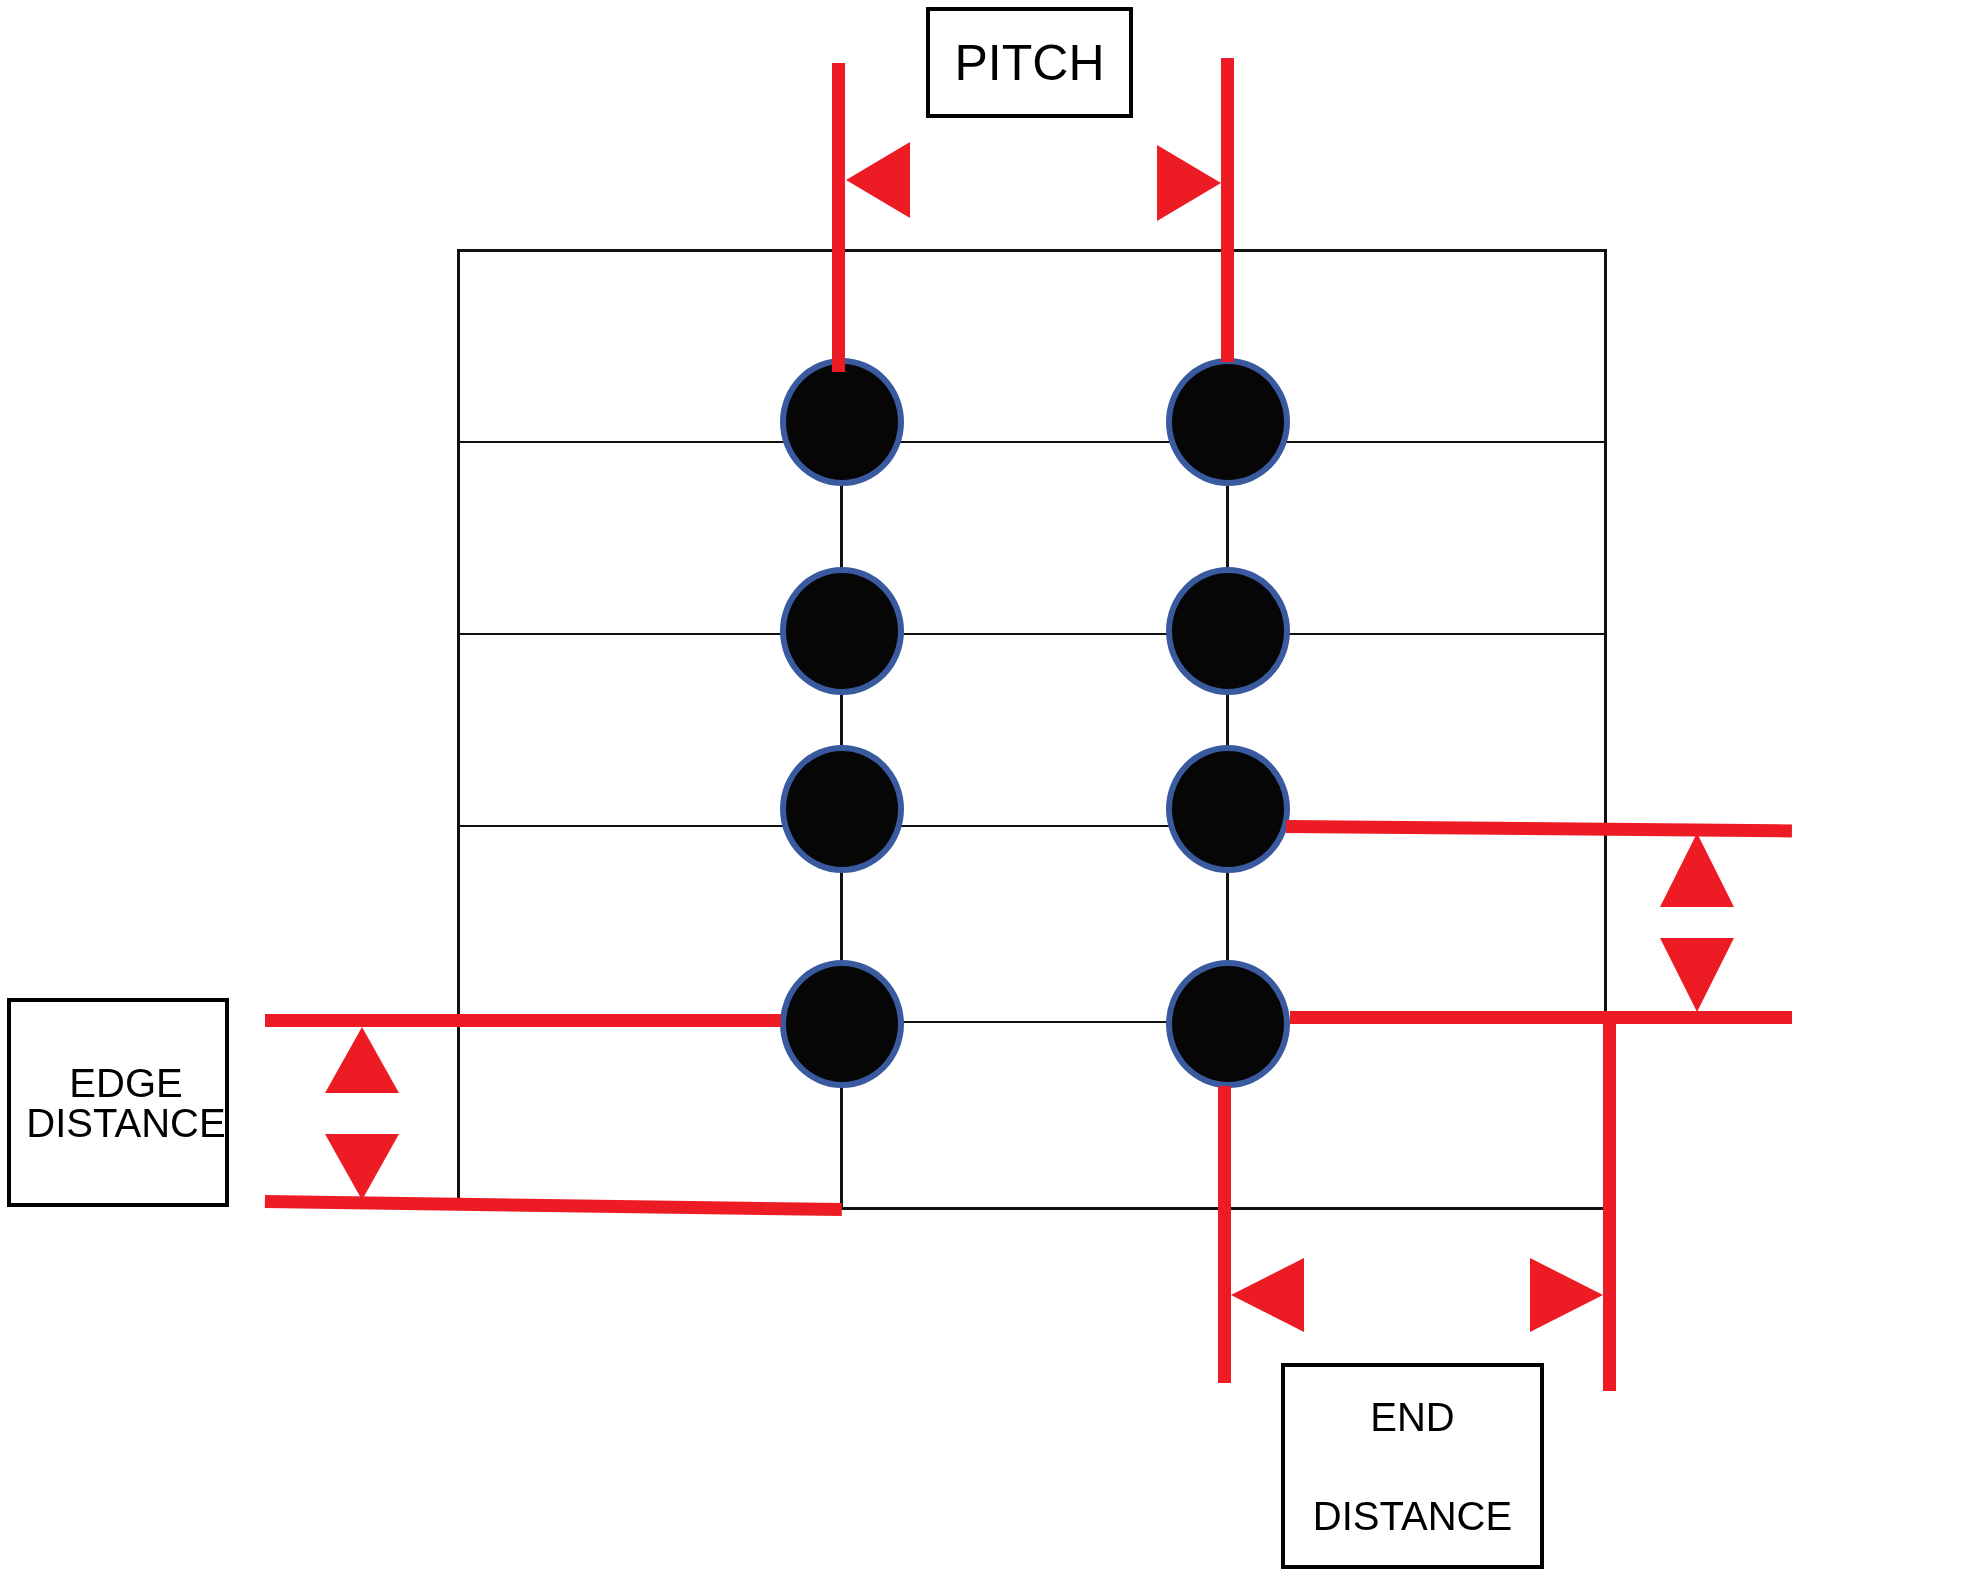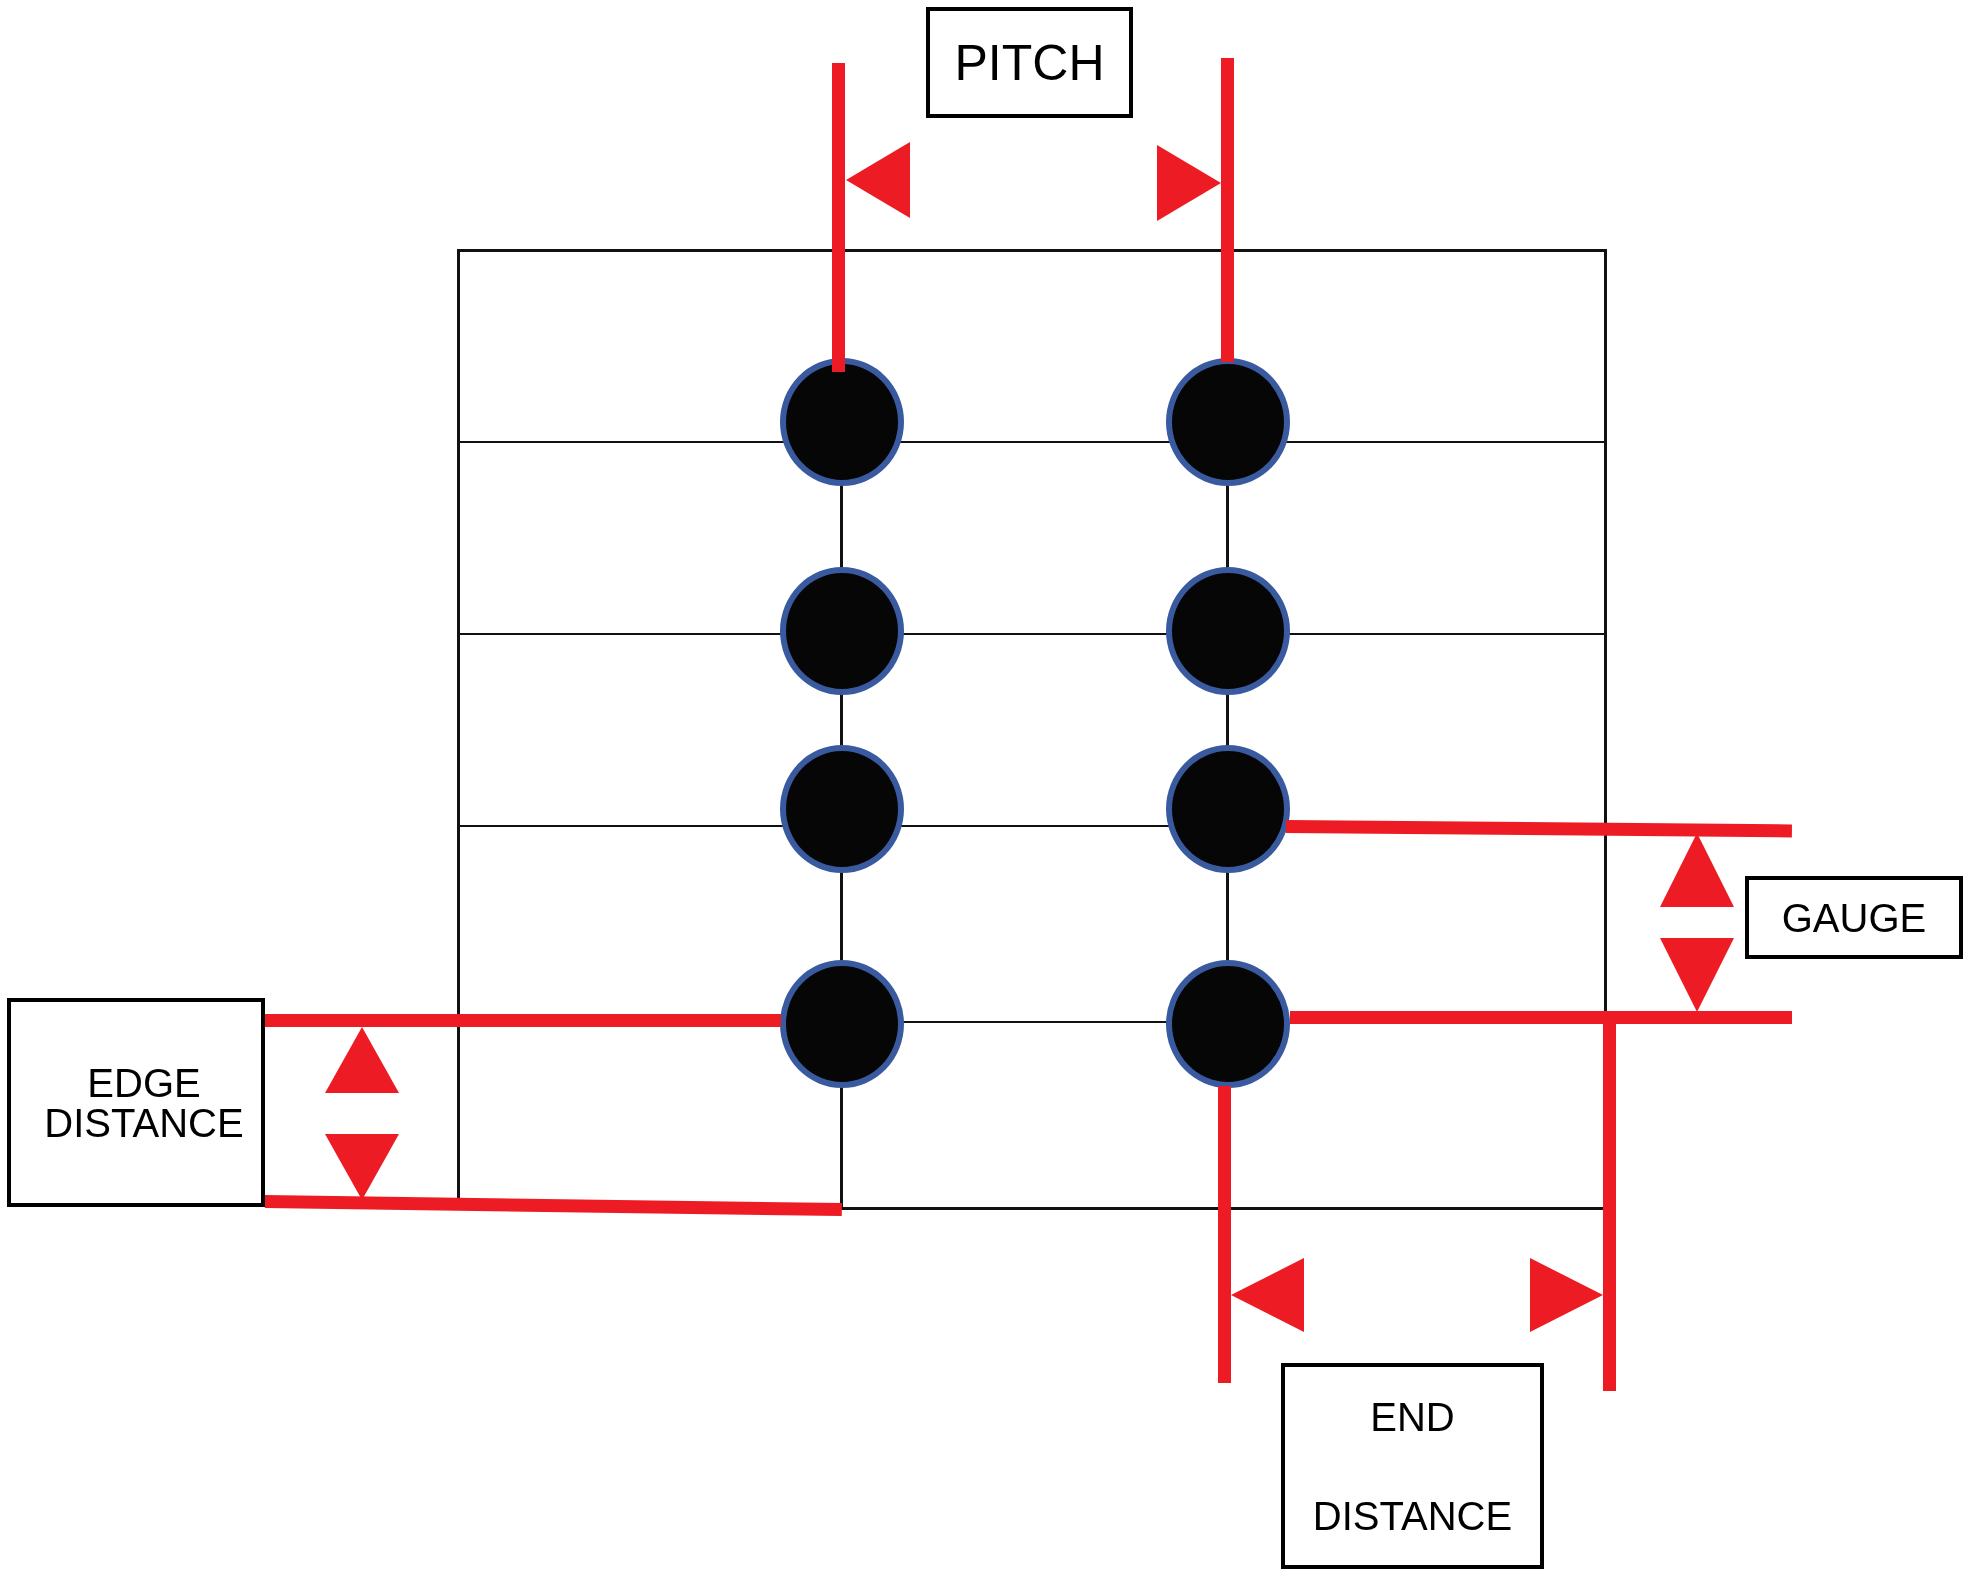--- a/index.html
+++ b/index.html
@@ -43,21 +43,21 @@
   #gauge-arrow-up{left:1660px;top:833px;border-bottom-width:74px;}
   #gauge-arrow-down{left:1660px;top:938px;border-top-width:74px;}
   #edge-arrow-up{left:325px;top:1027px;}
   #edge-arrow-down{left:325px;top:1134px;}
   #end-arrow-left{left:1231px;top:1258px;border-right-width:73px;border-top-width:37px;border-bottom-width:37px;}
   #end-arrow-right{left:1530px;top:1258px;border-left-width:73px;border-top-width:37px;border-bottom-width:37px;}
   
   .label-box{border:4px solid var(--text,#000);background:#fff;box-sizing:border-box;display:flex;flex-direction:column;align-items:center;justify-content:center;color:var(--text,#000);z-index:5;}
   #pitch-box{left:926px;top:7px;width:207px;height:111px;font-size:50px;}
   #gauge-box{left:1745px;top:876px;width:218px;height:83px;font-size:40px;}
-  #edge-box{left:7px;top:998px;width:258px;height:209px;font-size:40px;padding-left:16px;}
+  #edge-box{left:7px;top:998px;width:222px;height:209px;font-size:40px;padding-left:16px;}
   #end-box{left:1281px;top:1363px;width:263px;height:206px;font-size:40px;row-gap:59px;}
   .lbl{line-height:1;}
 </style>
 </head>
 <body>
 
 <div id="canvas">
 
   <div class="abs" id="plate"></div>
   <div class="abs rline" id="rline1"></div>
@@ -81,23 +81,20 @@
   <div class="abs arr arr-left" id="pitch-arrow-left"></div>
   <div class="abs arr arr-right" id="pitch-arrow-right"></div>
   <div class="abs label-box" id="pitch-box">
     <span class="lbl">PITCH</span>
   </div>
 
   <div class="abs red" id="gauge-line-top"></div>
   <div class="abs red" id="gauge-line-bottom"></div>
   <div class="abs arr arr-up" id="gauge-arrow-up"></div>
   <div class="abs arr arr-down" id="gauge-arrow-down"></div>
-  <div class="abs label-box" id="gauge-box">
-    <span class="lbl">GAUGE</span>
-  </div>
 
   <div class="abs red" id="edge-line-top"></div>
   <div class="abs red" id="edge-line-bottom"></div>
   <div class="abs arr arr-up" id="edge-arrow-up"></div>
   <div class="abs arr arr-down" id="edge-arrow-down"></div>
   <div class="abs label-box" id="edge-box">
     <span class="lbl">EDGE</span>
     <span class="lbl">DISTANCE</span>
   </div>
 

